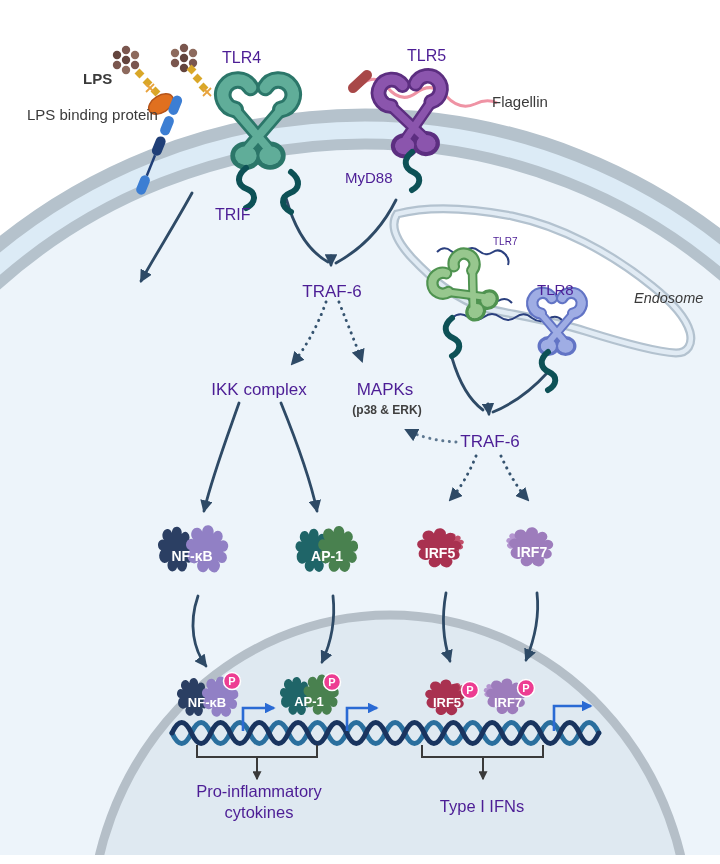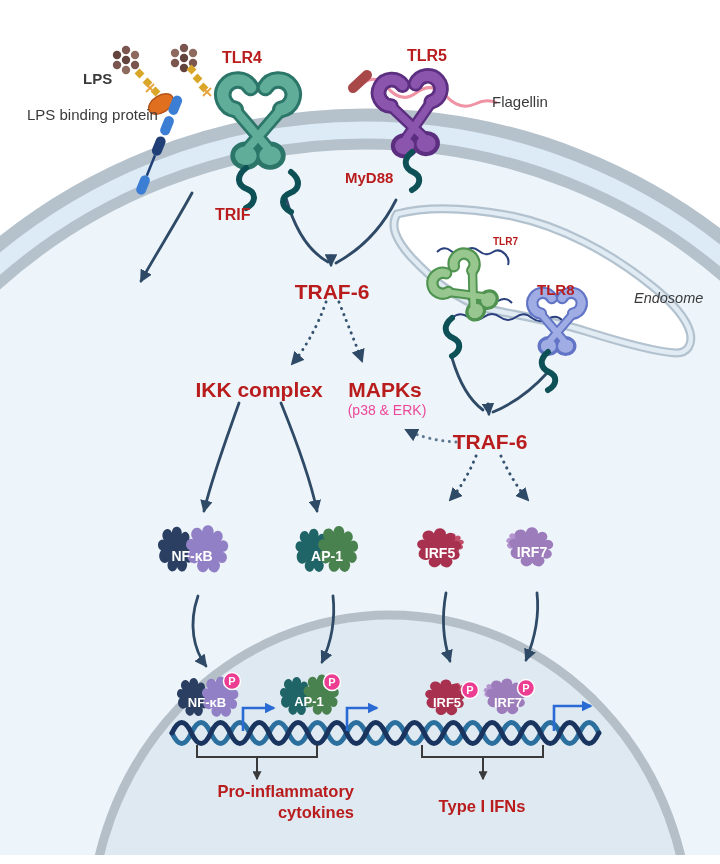--- a/index.html
+++ b/index.html
@@ -1,31 +1,31 @@
 <!DOCTYPE html>
 <html><head>
 <meta charset="utf-8">
 <style>
   html,body{margin:0;padding:0;background:#fff;}
   .canvas{position:relative;width:720px;height:864px;background:#ffffff;overflow:hidden;
           font-family:"Liberation Sans",sans-serif;}
   svg{position:absolute;left:0;top:0;}
   svg text{font-family:"Liberation Sans",sans-serif;font-weight:700;fill:#ffffff;}
   .lbl{position:absolute;font-size:15px;color:#3a3a3a;white-space:nowrap;}
-  .lbl.b{font-weight:700;color:#b91c1c;}
-  .lbl.big{font-size:21px;}
+  .lbl.b{font-weight:400;color:#4c1d95;}
+  .lbl.big{font-size:17px;}
   .ctr{transform:translate(-50%,-50%);text-align:center;}
   .teal{color:#16917f;}
   .purple{color:#6a4fa3;}
   .dteal{color:#0f5a5e;font-size:15px;}
   .green{color:#2e7d46;font-size:10px;}
   .blue{color:#4c70b8;font-size:15px;margin-top:8px;}
   .ital{font-style:italic;font-size:14.5px;}
   .two{line-height:18px;white-space:normal;width:180px;}
-  .twob{line-height:21px;white-space:normal;width:190px;font-size:16.5px;text-align:right;}
+  .twob{line-height:21px;white-space:normal;width:190px;font-size:16.5px;}
 </style>
 </head>
 <body>
 
 <div class="canvas">
 
 <svg width="720" height="864" viewBox="0 0 720 864">
   <defs>
     <marker id="m-navy" viewBox="0 0 10 10" refX="8.5" refY="5" markerWidth="4.5" markerHeight="4.5" orient="auto">
           <path d="M0,0 L10,5 L0,10 Z" fill="#2e4a66"></path>
@@ -261,21 +261,21 @@
 <div class="lbl" style="left:492px;top:93px;">Flagellin</div>
 <div class="lbl b dteal" style="left:345px;top:169px;">MyD88</div>
 <div class="lbl b teal" style="left:215px;top:206px;font-size:16px;">TRIF</div>
 <div class="lbl b green" style="left:493px;top:236px;">TLR7</div>
 <div class="lbl b blue" style="left:537px;top:273px;">TLR8</div>
 <div class="lbl ital" style="left:634px;top:290px;">Endosome</div>
 
 <div class="lbl b big ctr" style="left:332px;top:292px;">TRAF-6</div>
 <div class="lbl b big ctr" style="left:259px;top:390px;">IKK complex</div>
 <div class="lbl b big ctr" style="left:385px;top:390px;">MAPKs</div>
-<div class="lbl ctr" style="left:387px;top:410px;font-size:14px;color:#ec4899;">(p38 &amp; ERK)</div>
+<div class="lbl ctr" style="left:387px;top:410px;font-size:12px;color:#404040;font-weight:bold;">(p38 &amp; ERK)</div>
 <div class="lbl b big ctr" style="left:490px;top:442px;">TRAF-6</div>
 
 <div class="lbl b ctr twob" style="left:259px;top:802px;">
   <span>Pro-inflammatory</span><br><span>cytokines</span>
 </div>
 <div class="lbl b ctr" style="left:482px;top:806px;font-size:16.5px;">Type I IFNs</div>
 
 </div>
 
 </body></html>

